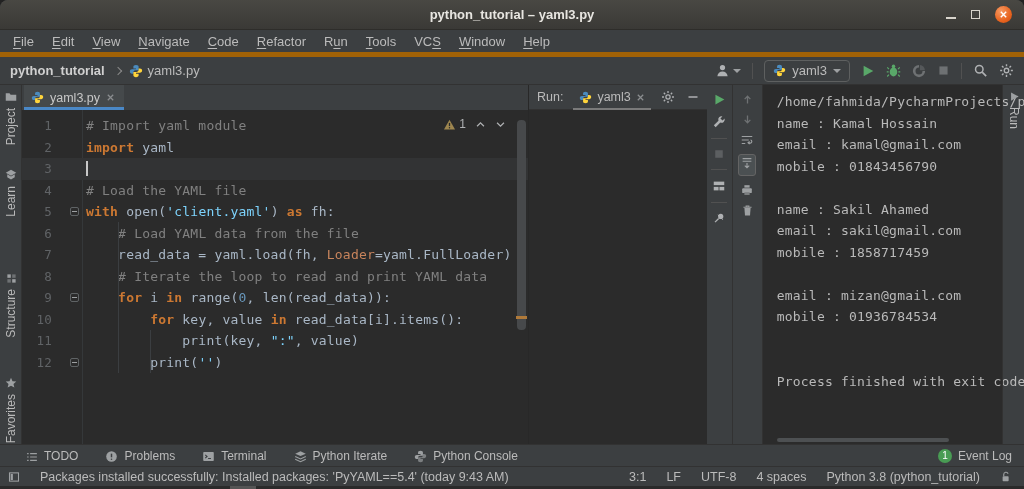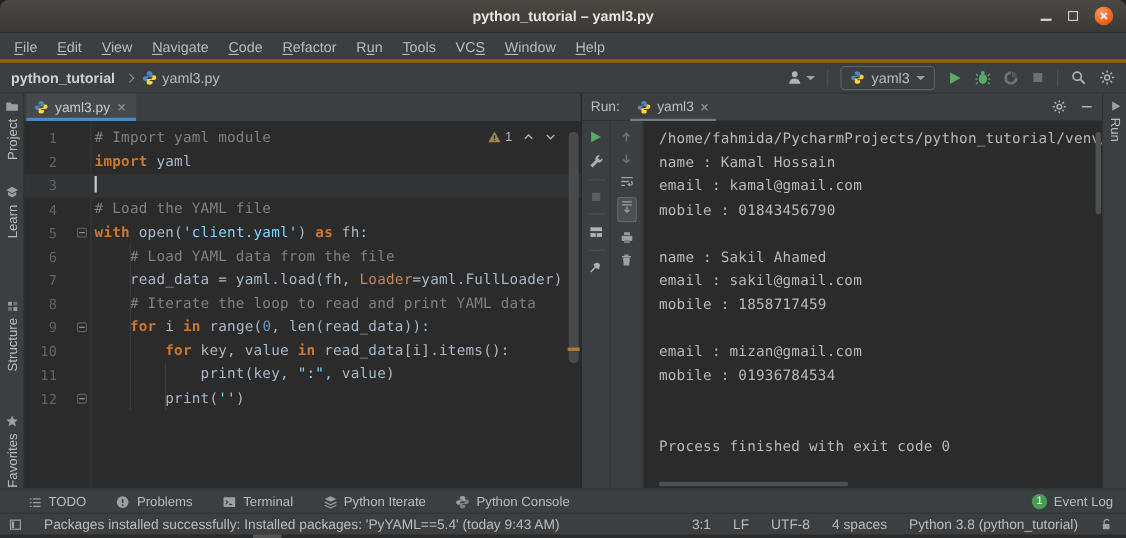--- a/index.html
+++ b/index.html
@@ -15,21 +15,21 @@
   .titlebar .title { position:absolute; left:0; right:0; text-align:center;
     color:#e8e6e1; font-weight:bold; font-size:13px; }
   .win-controls { margin-left:auto; display:flex; align-items:center; gap:15px; padding-right:12px; z-index:2;}
   .btn-min { width:10px; height:2px; background:#d8d4cc; margin-top:6px;}
   .btn-max { width:9px; height:9px; border:1.5px solid #d8d4cc; }
   .btn-close { width:17px; height:17px; border-radius:50%;
     background:radial-gradient(circle at 35% 30%, #f79a63, #e8641f 60%, #cc4a10);
     display:flex; align-items:center; justify-content:center; }
   
   .menubar { height:27px; flex:none; display:flex; align-items:center; padding-left:4px;
-    border-bottom:3px solid #a16207; }
+    border-bottom:5px solid #a16207; }
   .menu-item { color:#bbbbbb; font-size:13px; padding:0 9px; cursor:default; }
   .menu-item u { text-underline-offset:2px; }
   
   .toolbar { height:28px; flex:none; display:flex; align-items:center; padding:0 10px;
     border-bottom:1px solid #323232; font-size:13px; }
   .crumb-project { color:#d0d0d0; font-weight:bold; }
   .crumb-sep { width:6px; height:6px; border-top:1.5px solid #8a8a8a; border-right:1.5px solid #8a8a8a;
     transform:rotate(45deg); margin:0 8px 0 10px; }
   .crumb-file { color:#bbbbbb; display:flex; align-items:center; gap:5px;}
   .tb-right { margin-left:auto; display:flex; align-items:center; gap:11px; }
@@ -64,21 +64,21 @@
   .c-cmt { color:#808080; } .c-kw { color:#cc7832; font-weight:bold; }
   .c-str { color:#7dd3fc; } .c-num { color:#6897bb; } .c-def { color:#a9b7c6; } .c-param { color:#c8845c; }
   .caret { display:inline-block; width:2px; height:15px; background:#c8c8c8; vertical-align:-3px; }
   .gutter-line { position:absolute; left:60px; top:0; bottom:0; width:1px; background:#35383a; }
   .indent-guide { position:absolute; width:1px; background:#3b3e41; }
   .inspect-widget { position:absolute; top:7px; right:22px; display:flex; align-items:center; gap:9px;
     color:#afb1b3; font-family:"Liberation Sans", sans-serif; font-size:12px; }
   .scroll-stripe { position:absolute; right:2px; top:10px; width:9px; height:210px; background:#47494b; border-radius:4px; }
   .stripe-mark { position:absolute; right:1px; top:206px; width:11px; height:3px; background:#b07a3a; }
   
-  .run-panel { width:474px; flex:none; display:flex; flex-direction:column; background:#2b2b2b;
+  .run-panel { width:474px; flex:none; display:flex; flex-direction:row; background:#2b2b2b;
     border-left:1px solid #282828; }
   .run-header { height:25px; flex:none; background:#3c3f41; border-bottom:1px solid #323232;
     display:flex; align-items:center; padding:0 8px; gap:10px; color:#bbbbbb; font-size:12.5px; }
   .run-tab { height:25px; display:flex; align-items:center; gap:5px; padding:0 6px;
     box-shadow:inset 0 -2px 0 #7a7a7a; }
   .run-header-right { margin-left:auto; display:flex; align-items:center; gap:12px; }
   .run-body { flex:1; display:flex; min-height:0; }
   .run-tools-outer { width:26px; flex:none; background:#3c3f41; border-right:1px solid #323232;
     display:flex; flex-direction:column; align-items:center; padding-top:8px; gap:9px; }
   .run-tools-inner { width:30px; flex:none; background:#3c3f41; border-right:1px solid #323232;

